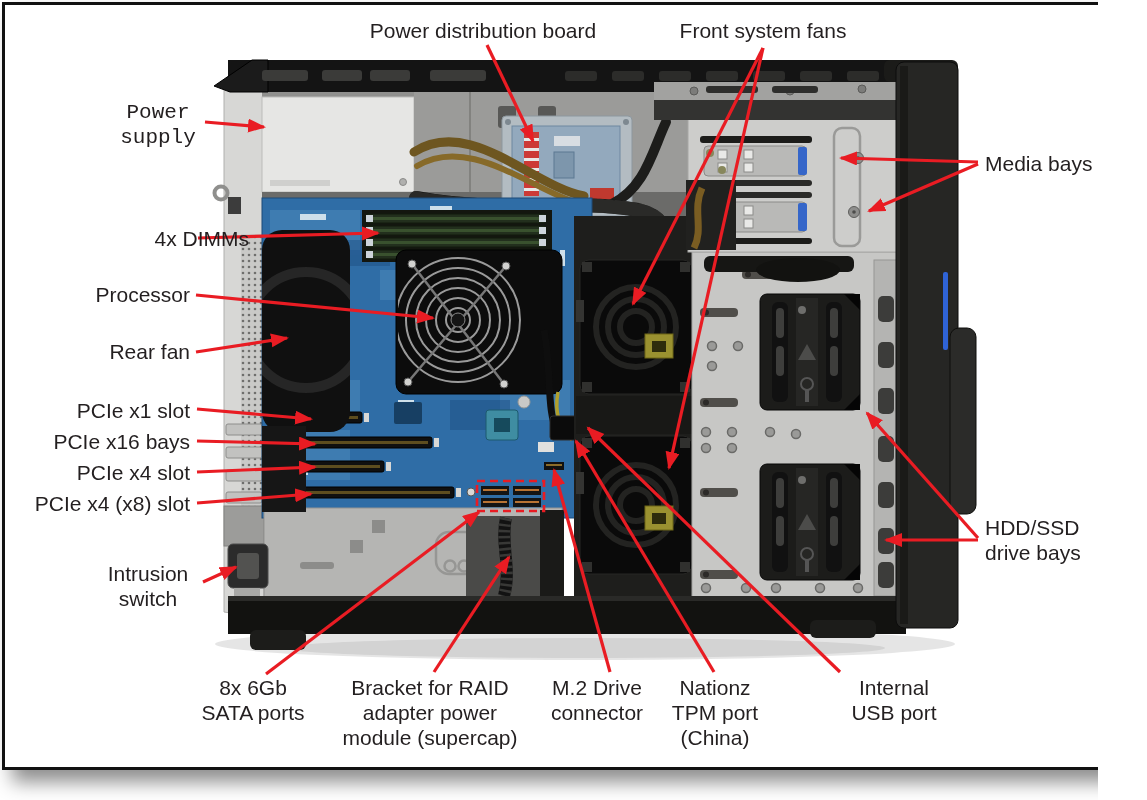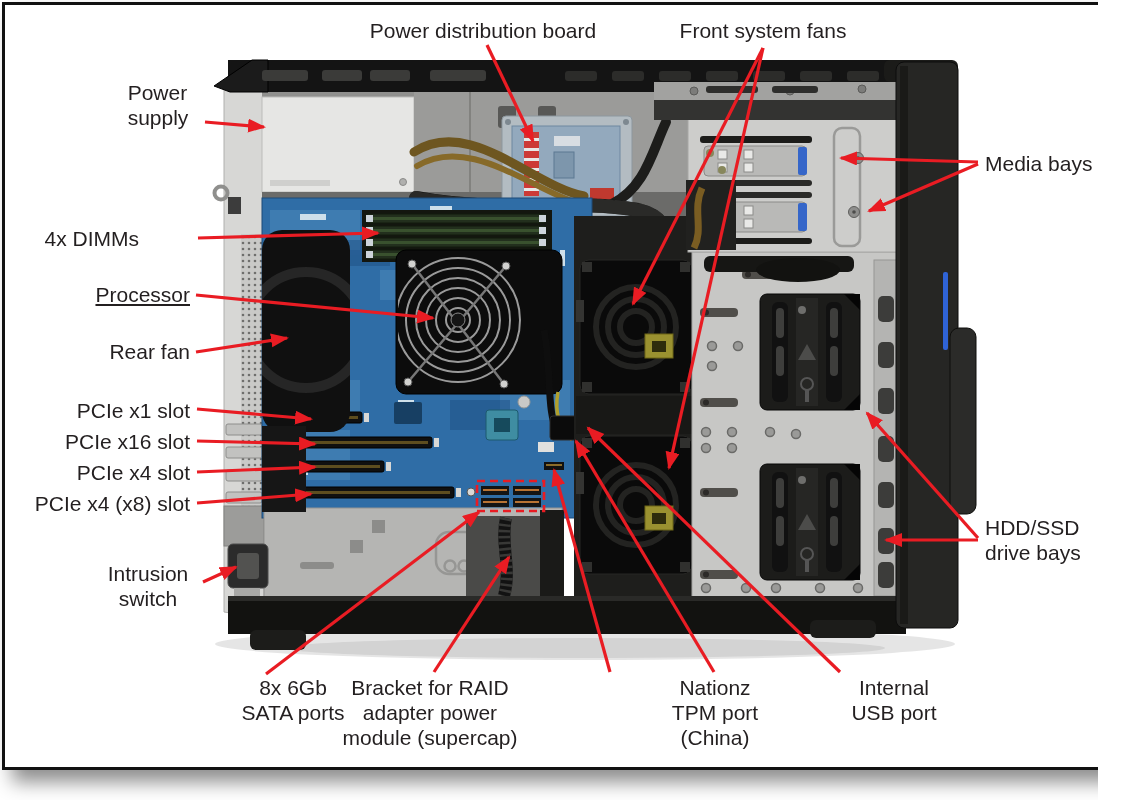--- a/index.html
+++ b/index.html
@@ -463,38 +463,40 @@
         <line x1="610" y1="672" x2="554" y2="470" class="arrow" marker-end="url(#ah)"></line>
         <line x1="714" y1="672" x2="576" y2="441" class="arrow" marker-end="url(#ah)"></line>
         <line x1="840" y1="672" x2="588" y2="428" class="arrow" marker-end="url(#ah)"></line>
         <rect x="477" y="481" width="67" height="30" class="hl"></rect>
       </g>
   </svg>
 
   <div id="labels">
       <div class="callout" style="top: 18px; left: 483px; transform: translateX(-50%); text-align: center;">Power distribution board</div>
       <div class="callout" style="top: 18px; left: 763px; transform: translateX(-50%); text-align: center;">Front system fans</div>
-      <div class="callout" style="top: 80px; left: 158px; transform: translateX(-50%); ">Power
+      <div class="callout" style="top: 100px; left: 158px; transform: translateX(-50%); text-align: center; font-family: Liberation Mono, monospace;">Power
 supply</div>
       <div class="callout" style="top: 151px; left: 985px; text-align: right;">Media bays</div>
-      <div class="callout" style="top: 226px; right: 1008px; text-align: center;">4x DIMMs</div>
-      <div class="callout" style="top: 282px; right: 957px; text-align: right; text-decoration: underline;">Processor</div>
+      <div class="callout" style="top: 226px; right: 898px; text-align: center;">4x DIMMs</div>
+      <div class="callout" style="top: 282px; right: 957px; text-align: right;">Processor</div>
       <div class="callout" style="top: 339px; right: 957px; text-align: right;">Rear fan</div>
       <div class="callout" style="top: 398px; right: 957px; text-align: right;">PCIe x1 slot</div>
-      <div class="callout" style="top: 429px; right: 957px; text-align: right;">PCIe x16 slot</div>
+      <div class="callout" style="top: 429px; right: 957px; text-align: right;">PCIe x16 bays</div>
       <div class="callout" style="top: 460px; right: 957px; text-align: right;">PCIe x4 slot</div>
       <div class="callout" style="top: 491px; right: 957px; text-align: right;">PCIe x4 (x8) slot</div>
       <div class="callout" style="top: 561px; left: 148px; transform: translateX(-50%); text-align: center;">Intrusion
 switch</div>
       <div class="callout" style="top: 515px; left: 985px; text-align: left;">HDD/SSD
 drive bays</div>
-      <div class="callout" style="top: 675px; left: 253px; transform: translateX(-50%); text-align: center; margin-left: 40px;">8x 6Gb
+      <div class="callout" style="top: 675px; left: 253px; transform: translateX(-50%); text-align: center;">8x 6Gb
 SATA ports</div>
       <div class="callout" style="top: 675px; left: 430px; transform: translateX(-50%); text-align: center;">Bracket for RAID
 adapter power
 module (supercap)</div>
+      <div class="callout" style="top: 675px; left: 597px; transform: translateX(-50%); text-align: center;">M.2 Drive
+connector</div>
       <div class="callout" style="top: 675px; left: 715px; transform: translateX(-50%); text-align: center;">Nationz
 TPM port
 (China)</div>
       <div class="callout" style="top: 675px; left: 846px; transform: translateX(-50%); text-align: center; margin-left: 48px;">Internal
 USB port</div>
     </div>
 </div>
 
 </body></html>

